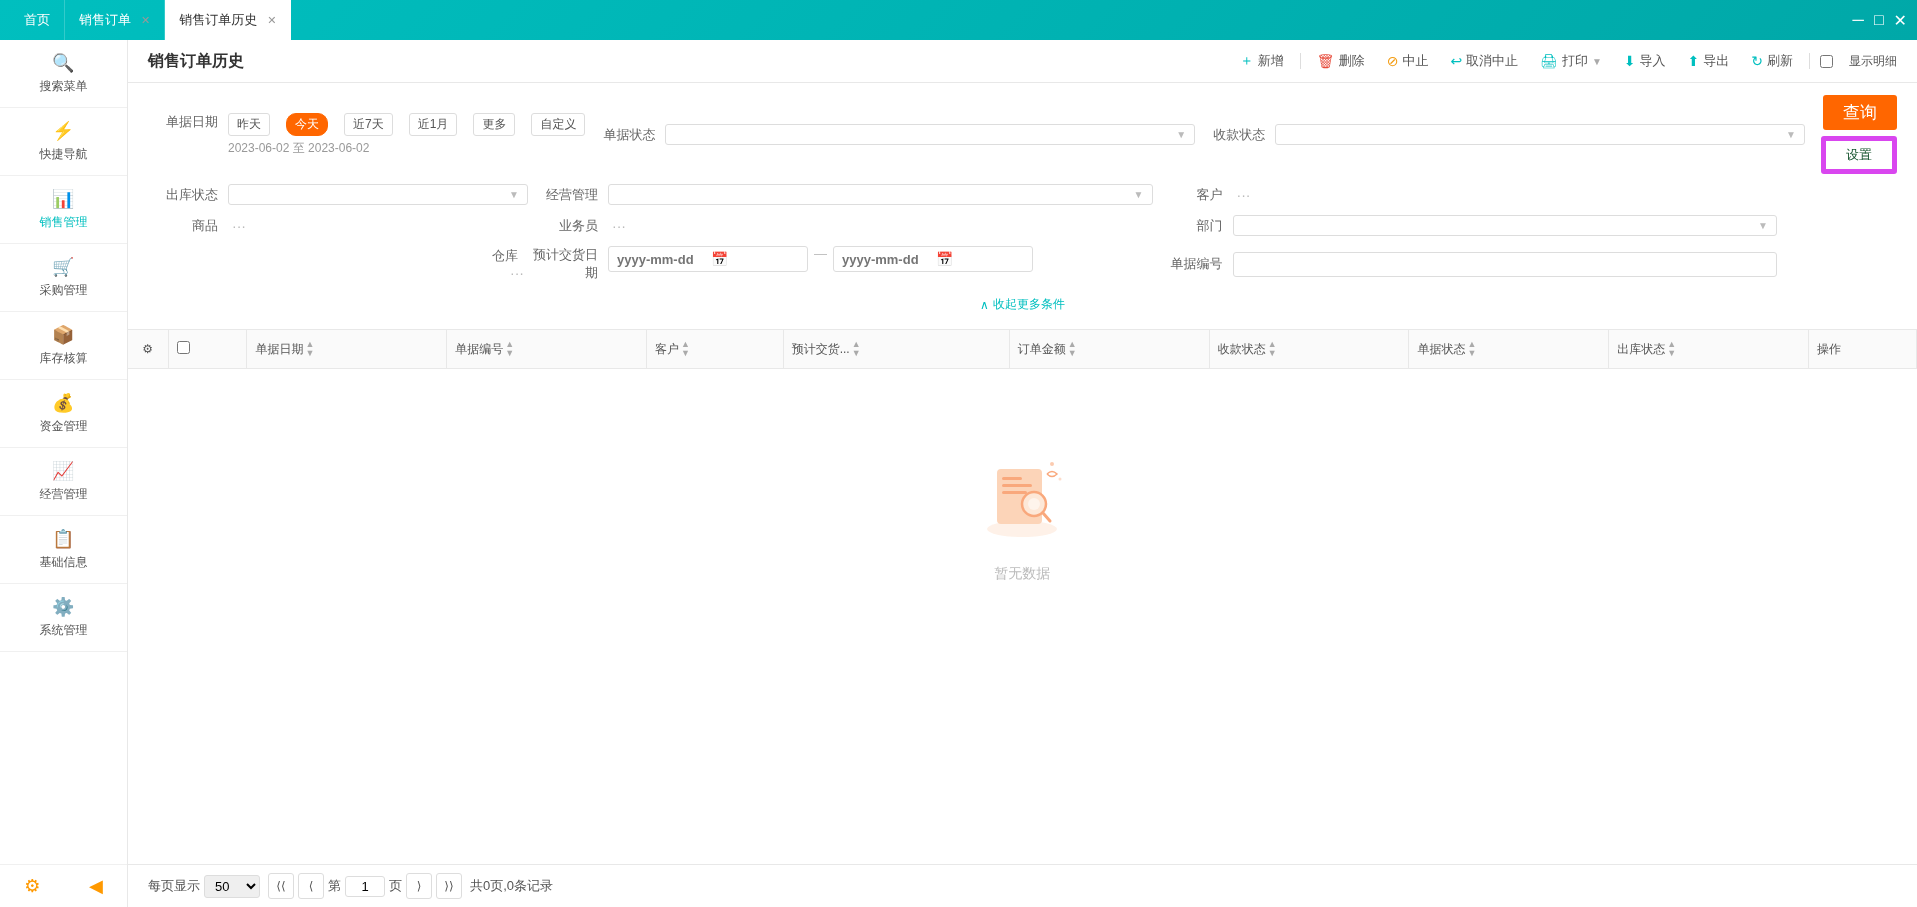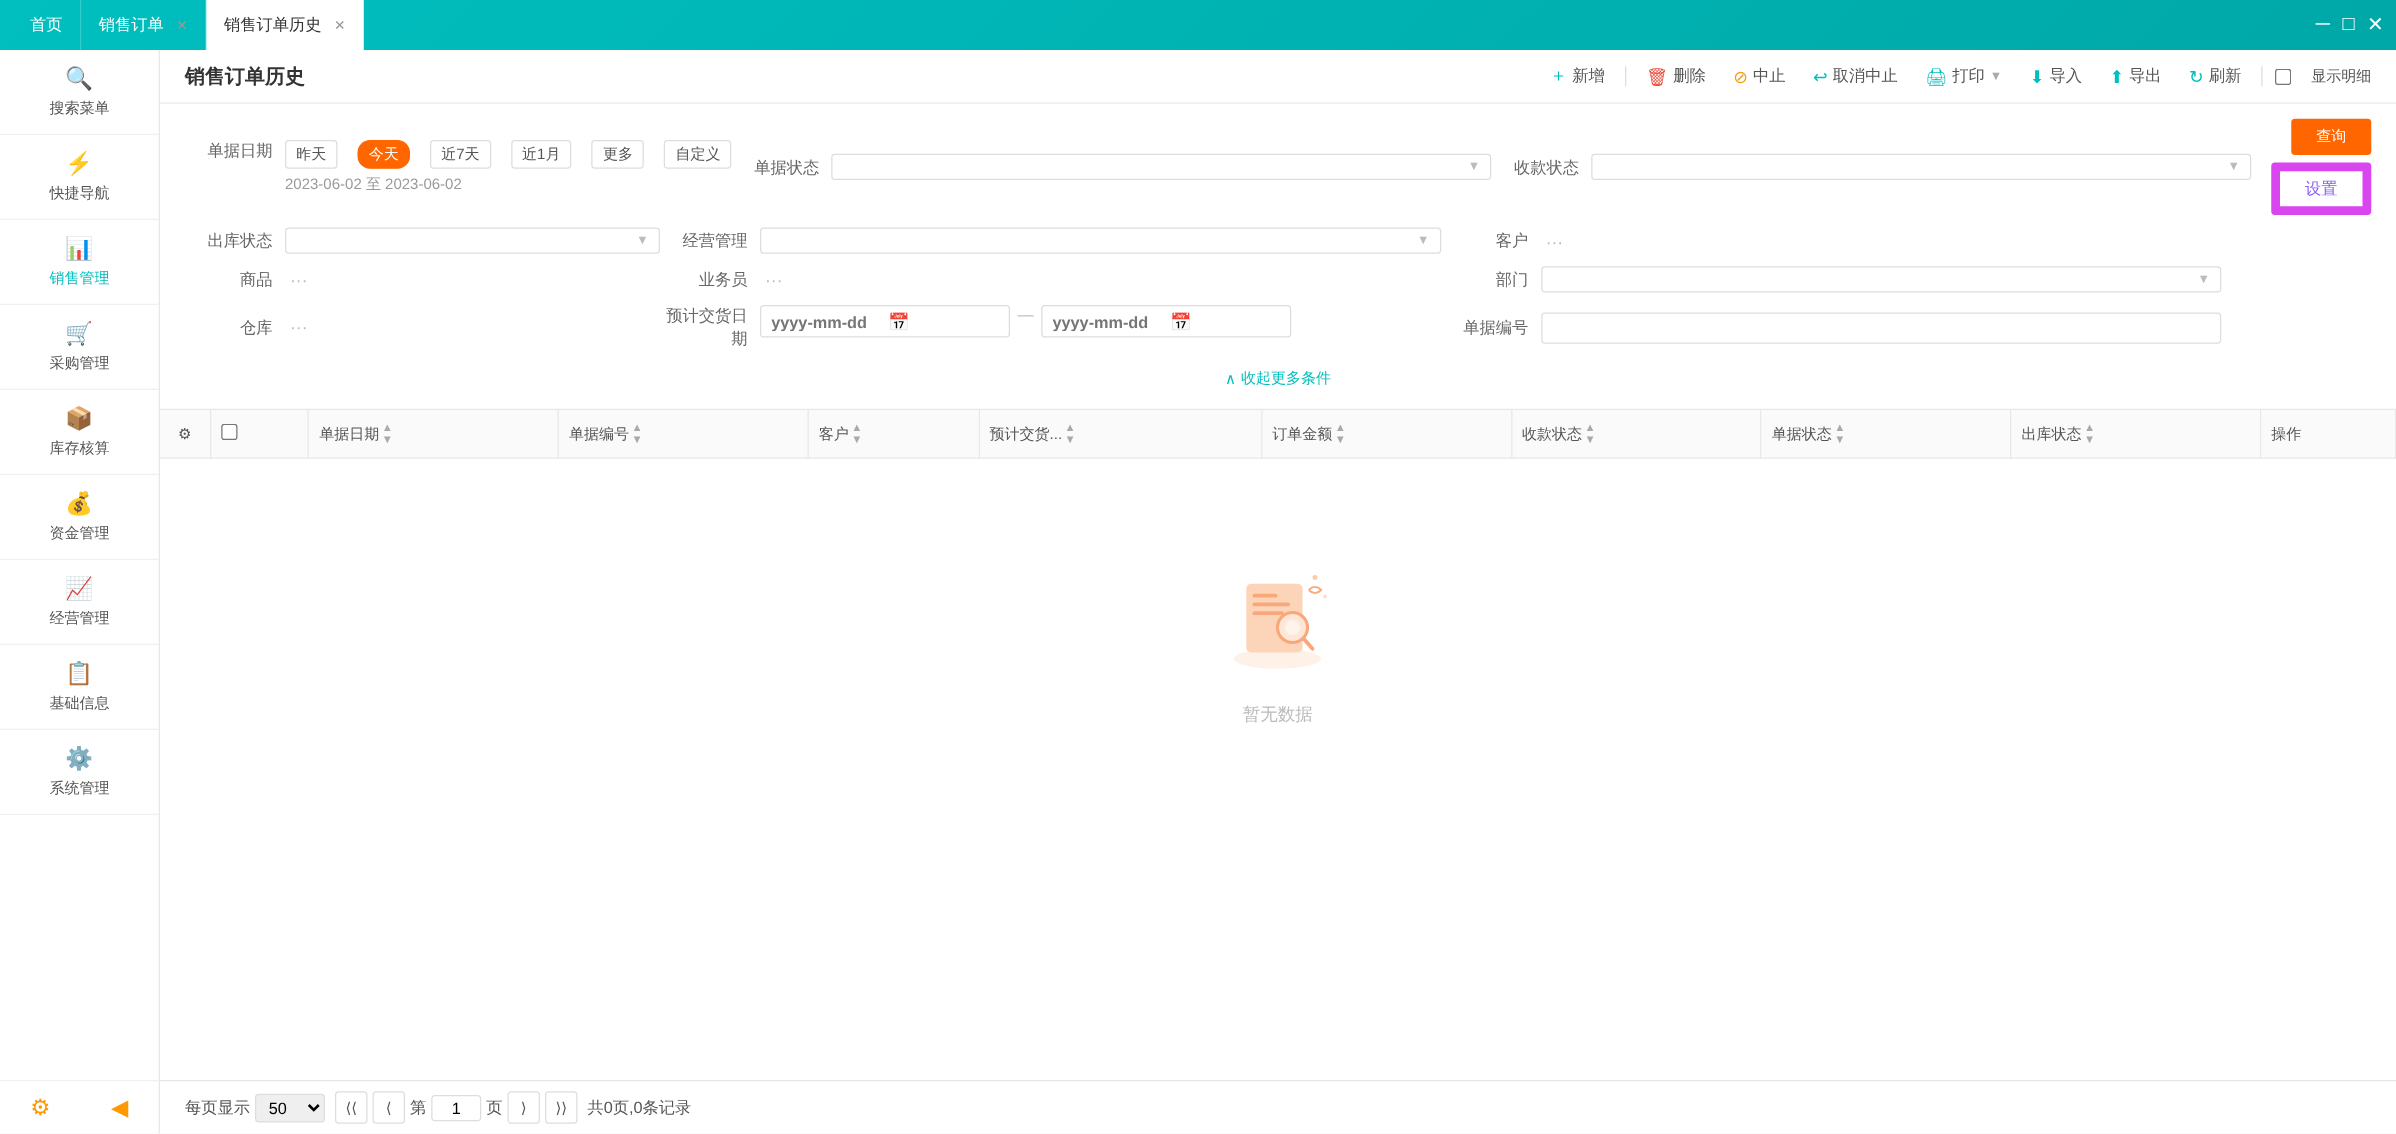--- a/index.html
+++ b/index.html
@@ -244,26 +244,26 @@
       justify-content: flex-start;
       padding-top: 0;
     }
     .query-btn {
       background: #ff6600;
       color: #fff;
       border: none;
       border-radius: 3px;
       padding: 6px 20px;
       cursor: pointer;
-      font-size: 12px;
+      font-size: 17px;
     }
     .set-btn {
       background: #fff;
-      color: #8b5cf6;
-      border: 7px solid #d946ef;
+      color: #14532d;
+      border: 5px solid #d946ef;
       border-radius: 3px;
       padding: 5px 20px;
       cursor: pointer;
       font-size: 13px;
     }
 
     
     .table-area {
       flex: 1;
       overflow: auto;
@@ -556,21 +556,21 @@
           <span class="filter-label">部门</span>
           <div class="select-control" style="flex:1;">
             <span class="select-placeholder"></span>
             <span class="select-arrow">▼</span>
           </div>
         </div>
         <div style="width:120px;"></div>
       </div>
 
       <div class="filter-row">
-        <div style="display:flex;align-items:flex-start;min-width:380px;">
+        <div style="display:flex;align-items:flex-end;min-width:380px;flex-direction:column;">
           <span class="filter-label">仓库</span>
           <span class="dots-btn">···</span>
         </div>
         <div style="display:flex;align-items:flex-start;flex:1;">
           <span class="filter-label">预计交货日期</span>
           <div class="date-input-group">
             <input type="text" placeholder="yyyy-mm-dd" style="border: none; outline: none; width: 90px; font-size: 13px; color: rgb(187, 187, 187);">
             <span class="date-icon">📅</span>
           </div>
           <span style="margin:0 6px;color:#bbb;">—</span>

